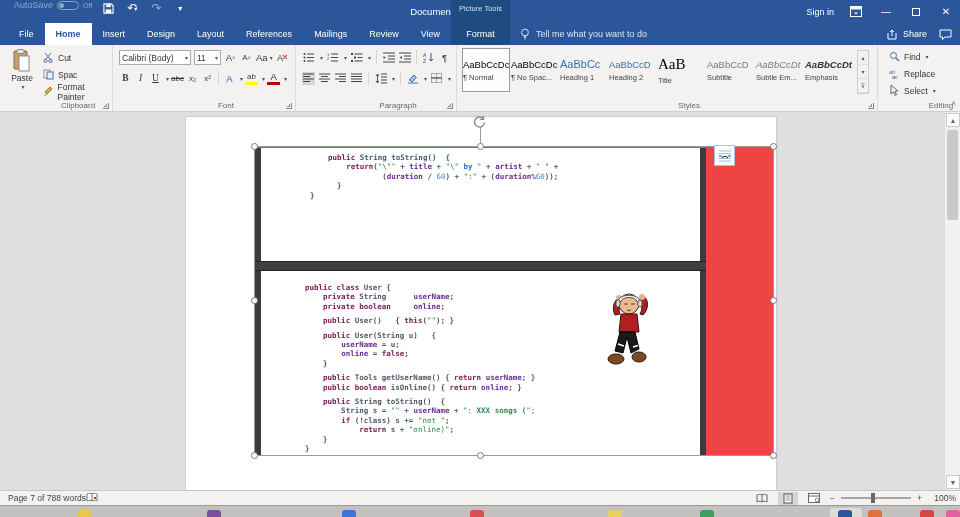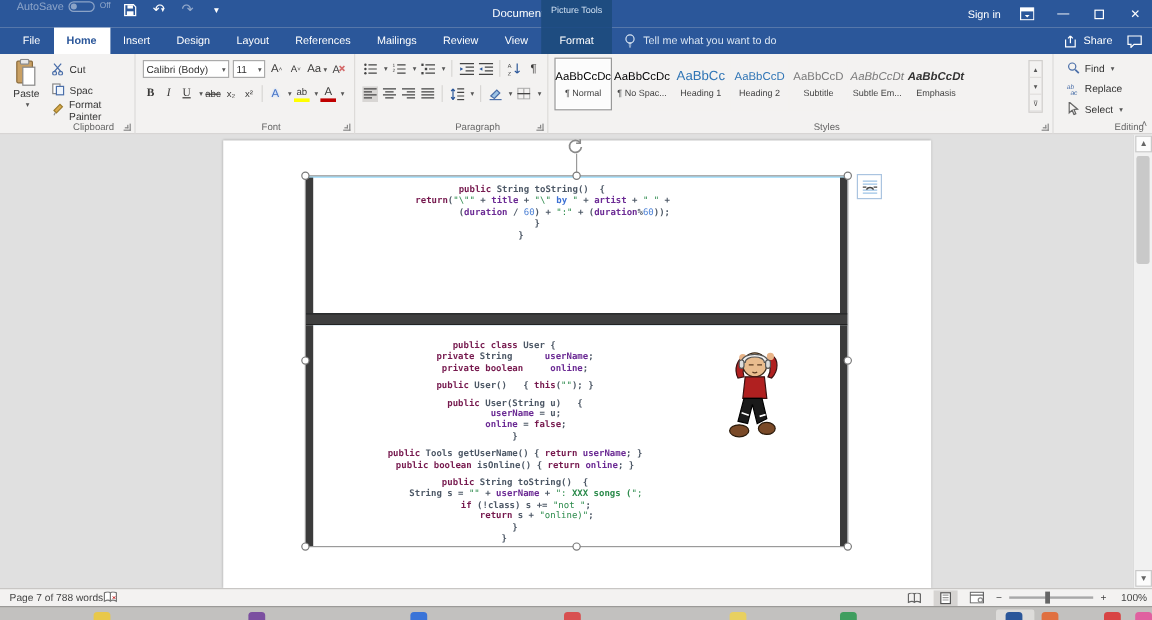--- a/index.html
+++ b/index.html
@@ -43,21 +43,21 @@
   .combo { background:#fff; border:1px solid #ababab; height:15px; display:flex; align-items:center; font-size:8.5px; color:#333; padding:0 2px; justify-content:space-between; }
   .dd { font-size:6px; color:#555; margin-left:2px; }
   .fbtn { min-width:13px; height:14px; display:flex; align-items:center; justify-content:center; font-size:9.5px; color:#3b3a39; }
   .sep { width:1px; height:14px; background:#d8d6d4; margin:0 2px; }
 
   
   .paste { position:absolute; left:5px; top:4px; width:34px; height:56px; display:flex; flex-direction:column; align-items:center; font-size:8.5px; color:#333; }
   .clip-col { position:absolute; left:42px; top:5px; display:flex; flex-direction:column; gap:2px; }
 
   
-  .stylecard { width:48px; height:44px; margin:3px 0 0 1px; display:flex; flex-direction:column; align-items:center; justify-content:center; background:#f3f2f1; }
+  .stylecard { width:48px; height:44px; margin:3px 0 0 1px; display:flex; flex-direction:column; justify-content:center; background:#f3f2f1; }
   .stylecard.selected { border:1px solid #999; background:#fcfcfc; box-shadow:inset 0 0 0 1px #fff; }
   .sc-sample { font-size:9.5px; color:#000; white-space:nowrap; }
   .sc-label { font-size:7.5px; color:#444; margin-top:3px; white-space:nowrap; }
   .sc-h { color:#2e74b5; }
   .sc-title { font-size:15px; font-family:"Liberation Serif",serif; }
   .sc-sub { color:#7a7a7a; }
   .sc-subem { color:#7a7a7a; font-style:italic; }
   .sc-em { font-style:italic; font-weight:bold; color:#333; }
   .stylescroll { position:absolute; right:8px; top:5px; width:12px; height:44px; display:flex; flex-direction:column; border:1px solid #d0cecc; }
   .stylescroll div { flex:1; display:flex; align-items:center; justify-content:center; font-size:6px; color:#555; border-bottom:1px solid #e0dedc; }
@@ -67,21 +67,21 @@
   .collapse-chev { position:absolute; right:4px; bottom:3px; font-size:8px; color:#666; }
 
   
   .docarea { position:absolute; left:0; top:112px; width:960px; height:378px; background:#e0e0e0; overflow:hidden; }
   .page { position:absolute; left:186px; top:5px; width:590px; height:373px; background:#fff; box-shadow:0 0 2px rgba(0,0,0,.25); }
   .vscroll { position:absolute; right:0; top:0; width:16px; height:378px; background:#f1f1f1; border-left:1px solid #dcdcdc; }
   .vs-btn { position:absolute; left:1px; width:14px; height:14px; background:#fcfcfc; border:1px solid #c9c9c9; display:flex; align-items:center; justify-content:center; font-size:7px; color:#666; }
   .vs-thumb { position:absolute; left:2px; top:18px; width:11px; height:90px; background:#c9c9c9; border-radius:2px; }
 
   
-  .pic { position:absolute; left:255px; top:35px; width:451px; height:308px; outline:1px solid #9a9a9a; background:#7dd3fc;text-align:center; }
+  .pic { position:absolute; left:255px; top:35px; width:518px; height:308px; outline:1px solid #9a9a9a; background:#ef4444; }
   .slide { position:absolute; left:0; width:451px; background:#fff; border-left:6px solid #3b3b3b; border-right:6px solid #3b3b3b; }
   .slide1 { top:1px; height:113px; }
   .midband { position:absolute; left:0; top:114px; width:451px; height:10px; background:#3f3f3f; border-top:1px solid #222; border-bottom:1px solid #222; }
   .slide2 { top:124px; height:184px; border-bottom:none; }
   .code { position:absolute; }
   .code1 { left:49px; top:5px; }
   .code2 { left:44px; top:12px; }
   .cl { white-space:pre; font-family:"DejaVu Sans Mono", monospace; font-size:7.5px; line-height:9.4px; color:#4d5866; font-weight:bold; }
   .cl.blank { height:5px; line-height:5px; }
   .t-k { color:var(--kw); font-weight:bold; }
@@ -403,20 +403,24 @@
           <span class="sc-sample">AaBbCcDc</span>
           <span class="sc-label">¶ No Spac...</span>
         </div>
         <div class="stylecard">
           <span class="sc-sample sc-h" style="font-size:11px;">AaBbCc</span>
           <span class="sc-label">Heading 1</span>
         </div>
         <div class="stylecard">
           <span class="sc-sample sc-h">AaBbCcD</span>
           <span class="sc-label">Heading 2</span>
+        </div>
+        <div class="stylecard">
+          <span class="sc-sample sc-title">AaB</span>
+          <span class="sc-label">Title</span>
         </div>
         <div class="stylecard">
           <span class="sc-sample sc-sub">AaBbCcD</span>
           <span class="sc-label">Subtitle</span>
         </div>
         <div class="stylecard">
           <span class="sc-sample sc-subem">AaBbCcDt</span>
           <span class="sc-label">Subtle Em...</span>
         </div>
         <div class="stylecard">

